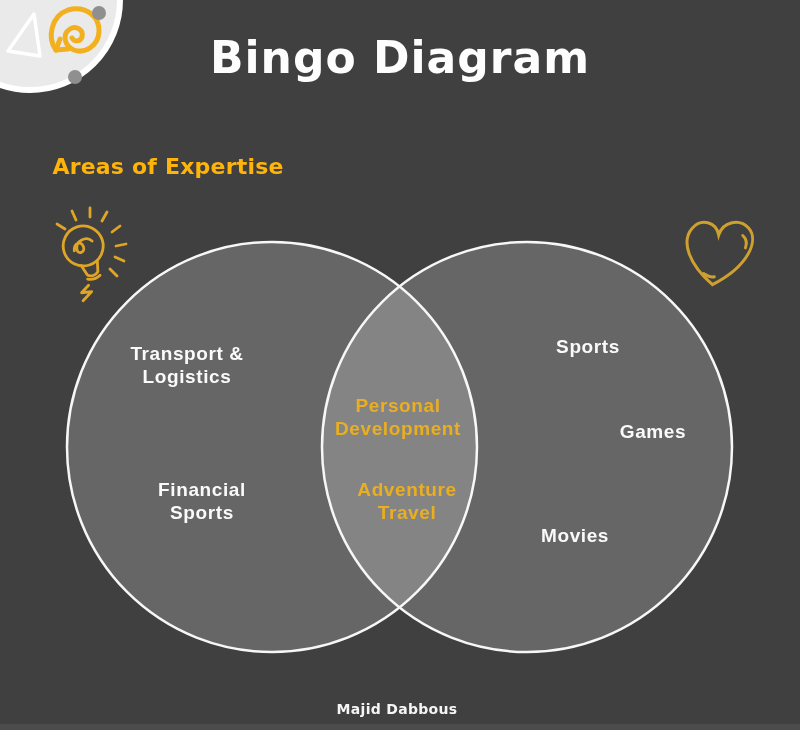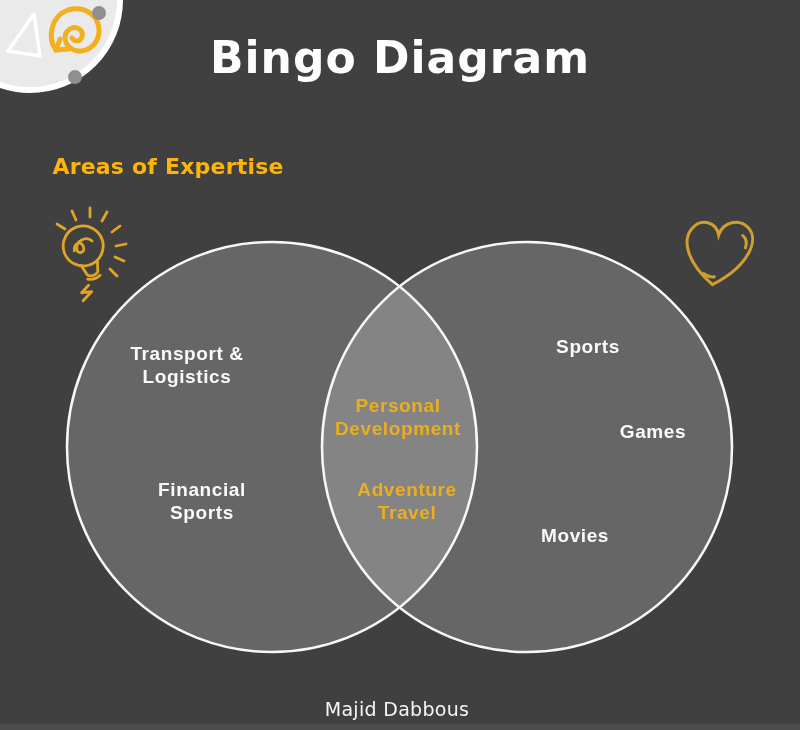--- a/index.html
+++ b/index.html
@@ -36,21 +36,21 @@
   .pos-personal{left:398px;top:404px;margin-top:14px;}
   .pos-adventure{left:407px;top:502px;}
   .pos-sports{left:588px;top:347px;}
   .pos-games{left:632px;top:432px;margin-left:21px;}
   .pos-movies{left:575px;top:536px;}
   
   .abs{position:absolute;}
   
   .footer-author{
     position:absolute;left:397px;top:709px;transform:translate(-50%,-50%);
-    font-size:19px;font-weight:normal;color:#f5f5f5;letter-spacing:0.3px;
+    font-size:14px;font-weight:bold;color:#f5f5f5;letter-spacing:0.3px;
     white-space:nowrap;
   }
   .bottom-strip{
     position:absolute;left:0;bottom:0;width:800px;height:6px;background:#4c4c4c;
   }
 </style>
 </head>
 <body>
 
 <div id="canvas">

